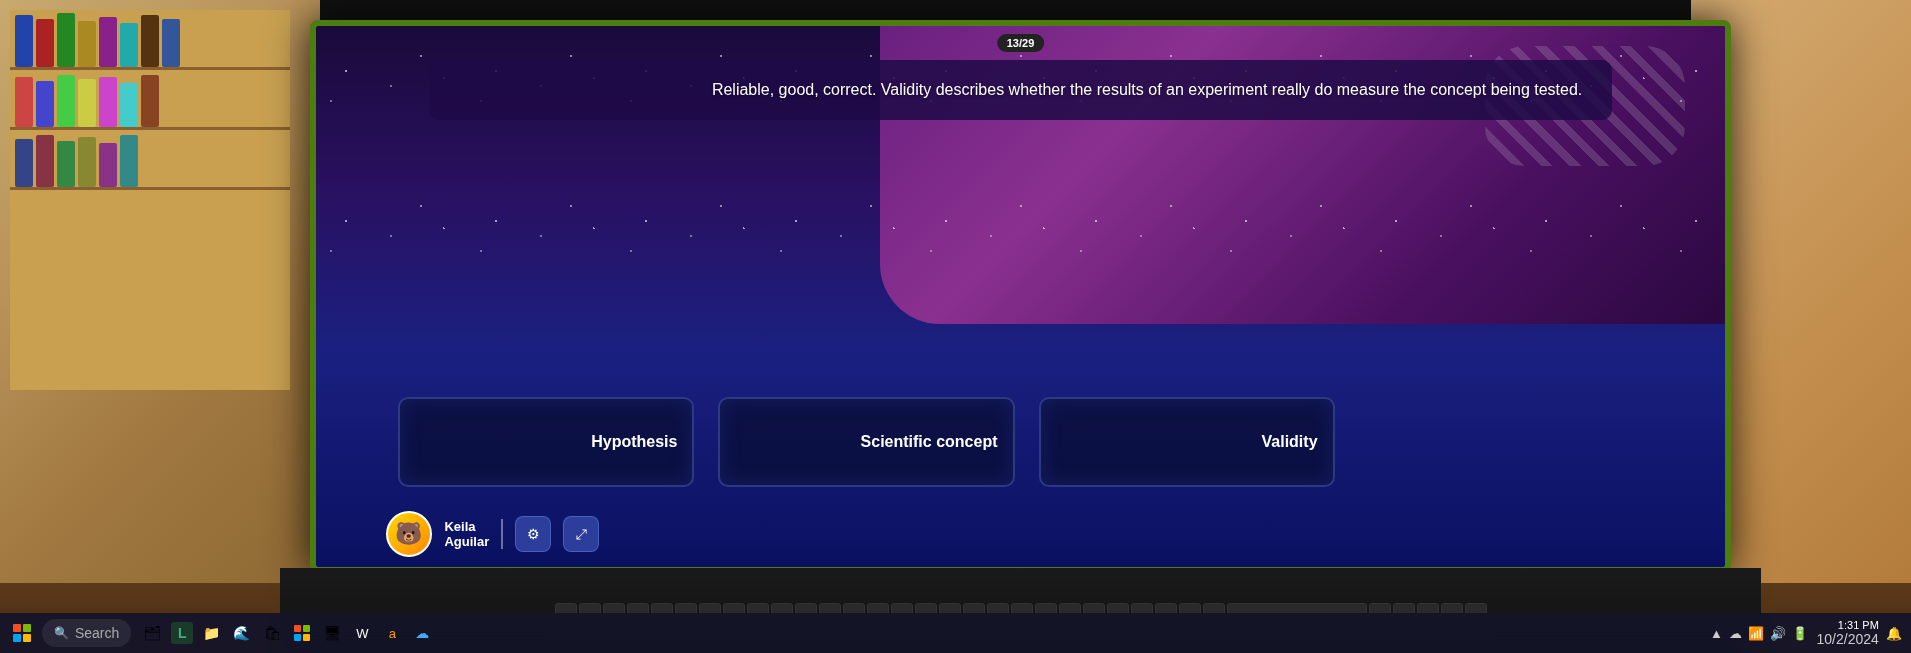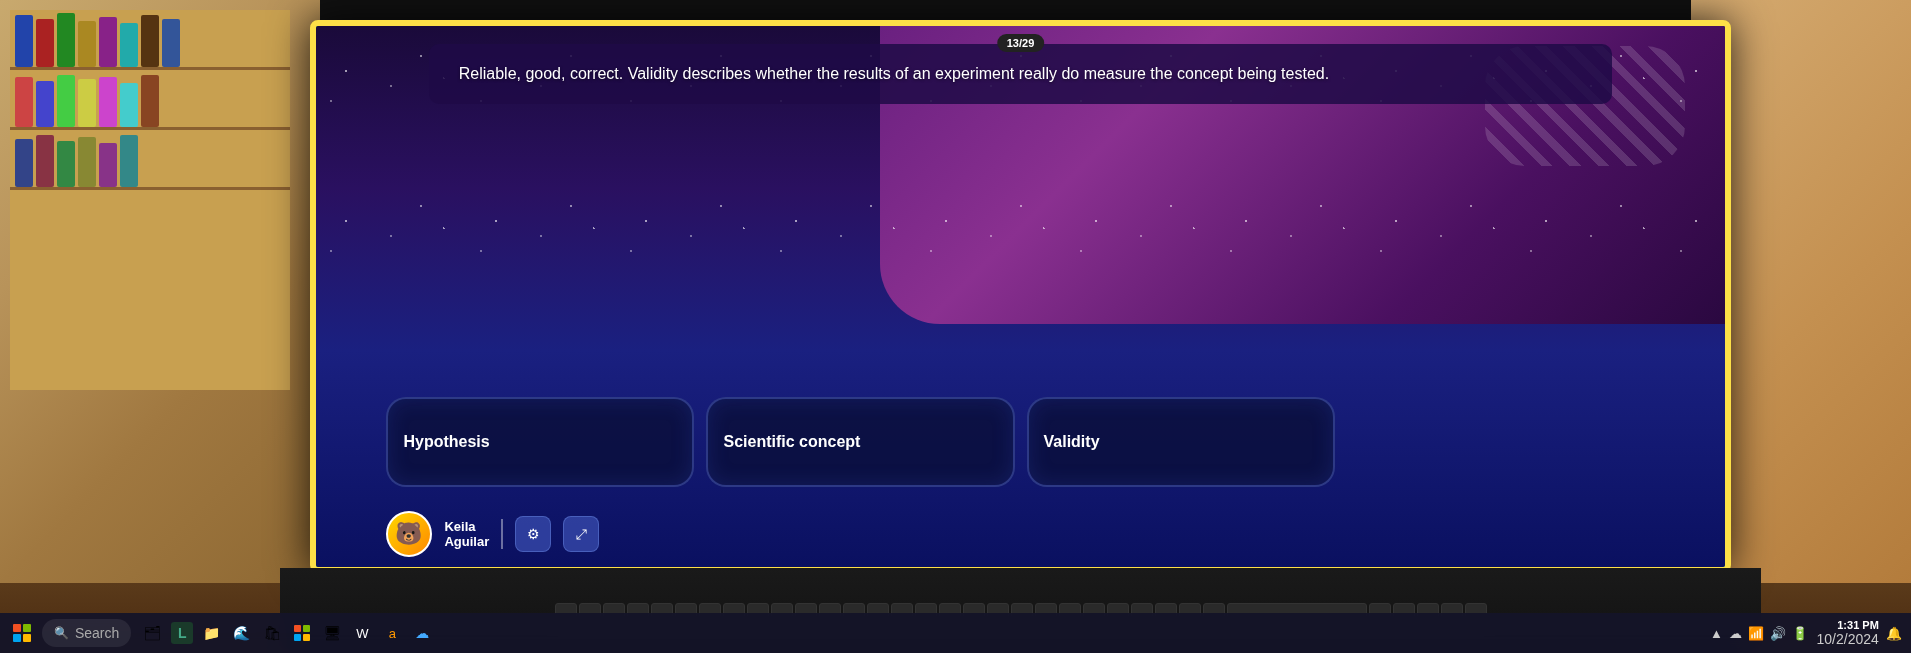--- a/index.html
+++ b/index.html
@@ -59,21 +59,21 @@
 
     
     .laptop-screen-outer {
       position: absolute;
       top: 20px;
       left: 310px;
       right: 180px;
       bottom: 80px;
       background: #22c55e;
       border-radius: 8px;
-      border: 6px solid #fde047;
+      border: 6px solid #4d7c0f;
       overflow: hidden;
       box-shadow: 0 0 40px rgba(0,0,0,0.8);
     }
 
     
     .laptop-keyboard {
       position: absolute;
       bottom: 0;
       left: 280px;
       right: 150px;
@@ -164,27 +164,27 @@
       font-size: 11px;
       font-weight: bold;
       padding: 3px 10px;
       border-radius: 12px;
       z-index: 10;
     }
 
     
     .question-box {
       position: absolute;
-      top: 18px;
+      top: 34px;
       left: 8%;
       right: 8%;
       background: rgba(30, 10, 70, 0.85);
       border-radius: 10px;
       padding: 18px 30px;
-      text-align: left;
+      text-align: right;
       z-index: 5;
     }
     .question-text {
       color: #ffffff;
       font-size: 16px;
       font-weight: 500;
       line-height: 1.5;
       text-shadow: 0 1px 3px rgba(0,0,0,0.5);
     }
 
@@ -195,33 +195,34 @@
       left: 5%;
       right: 5%;
       display: grid;
       grid-template-columns: repeat(4, 1fr);
       gap: 12px;
       z-index: 5;
     }
     .answer-card {
       background: rgba(10, 15, 60, 0.85);
       border: 2px solid rgba(80, 100, 200, 0.5);
-      border-radius: 20px;
+      border-radius: 10px;
       padding: 25px 15px;
       text-align: center;
       color: #ffffff;
       font-size: 16px;
       font-weight: 600;
       cursor: pointer;
       min-height: 90px;
       display: flex;
       align-items: center;
-      justify-content: flex-start;
+      justify-content: flex-end;
       transition: background 0.2s;
       box-shadow: inset 0 0 20px rgba(40,60,160,0.3);
+      margin-left: 12px;
     }
 
     
     .player-bar {
       position: absolute;
       bottom: 10px;
       left: 5%;
       right: 5%;
       display: flex;
       align-items: center;
@@ -343,21 +344,20 @@
     }
     .clock-area {
       display: flex;
       flex-direction: column;
       align-items: flex-end;
       cursor: pointer;
     }
     .clock-time {
       color: #fff;
       font-size: 11px;
-      font-weight: bold;
     }
     .clock-date {
       color: #ccc;
       font-size: 14px;
     }
     .notif-icon {
       color: #ccc;
       font-size: 13px;
       cursor: pointer;
     }

